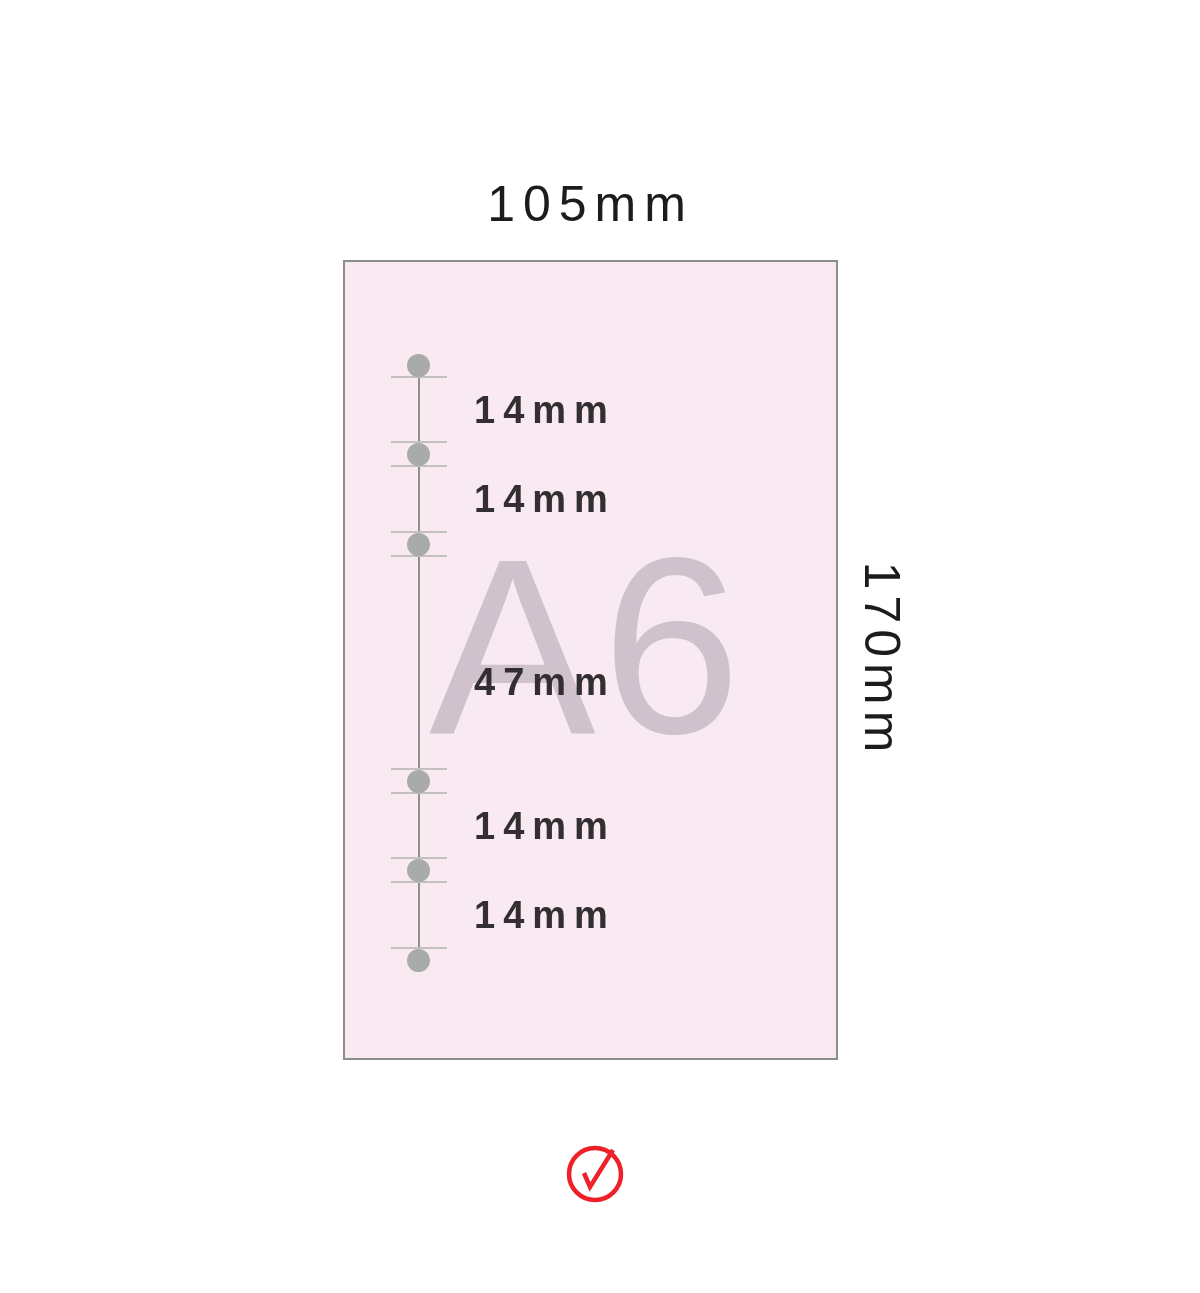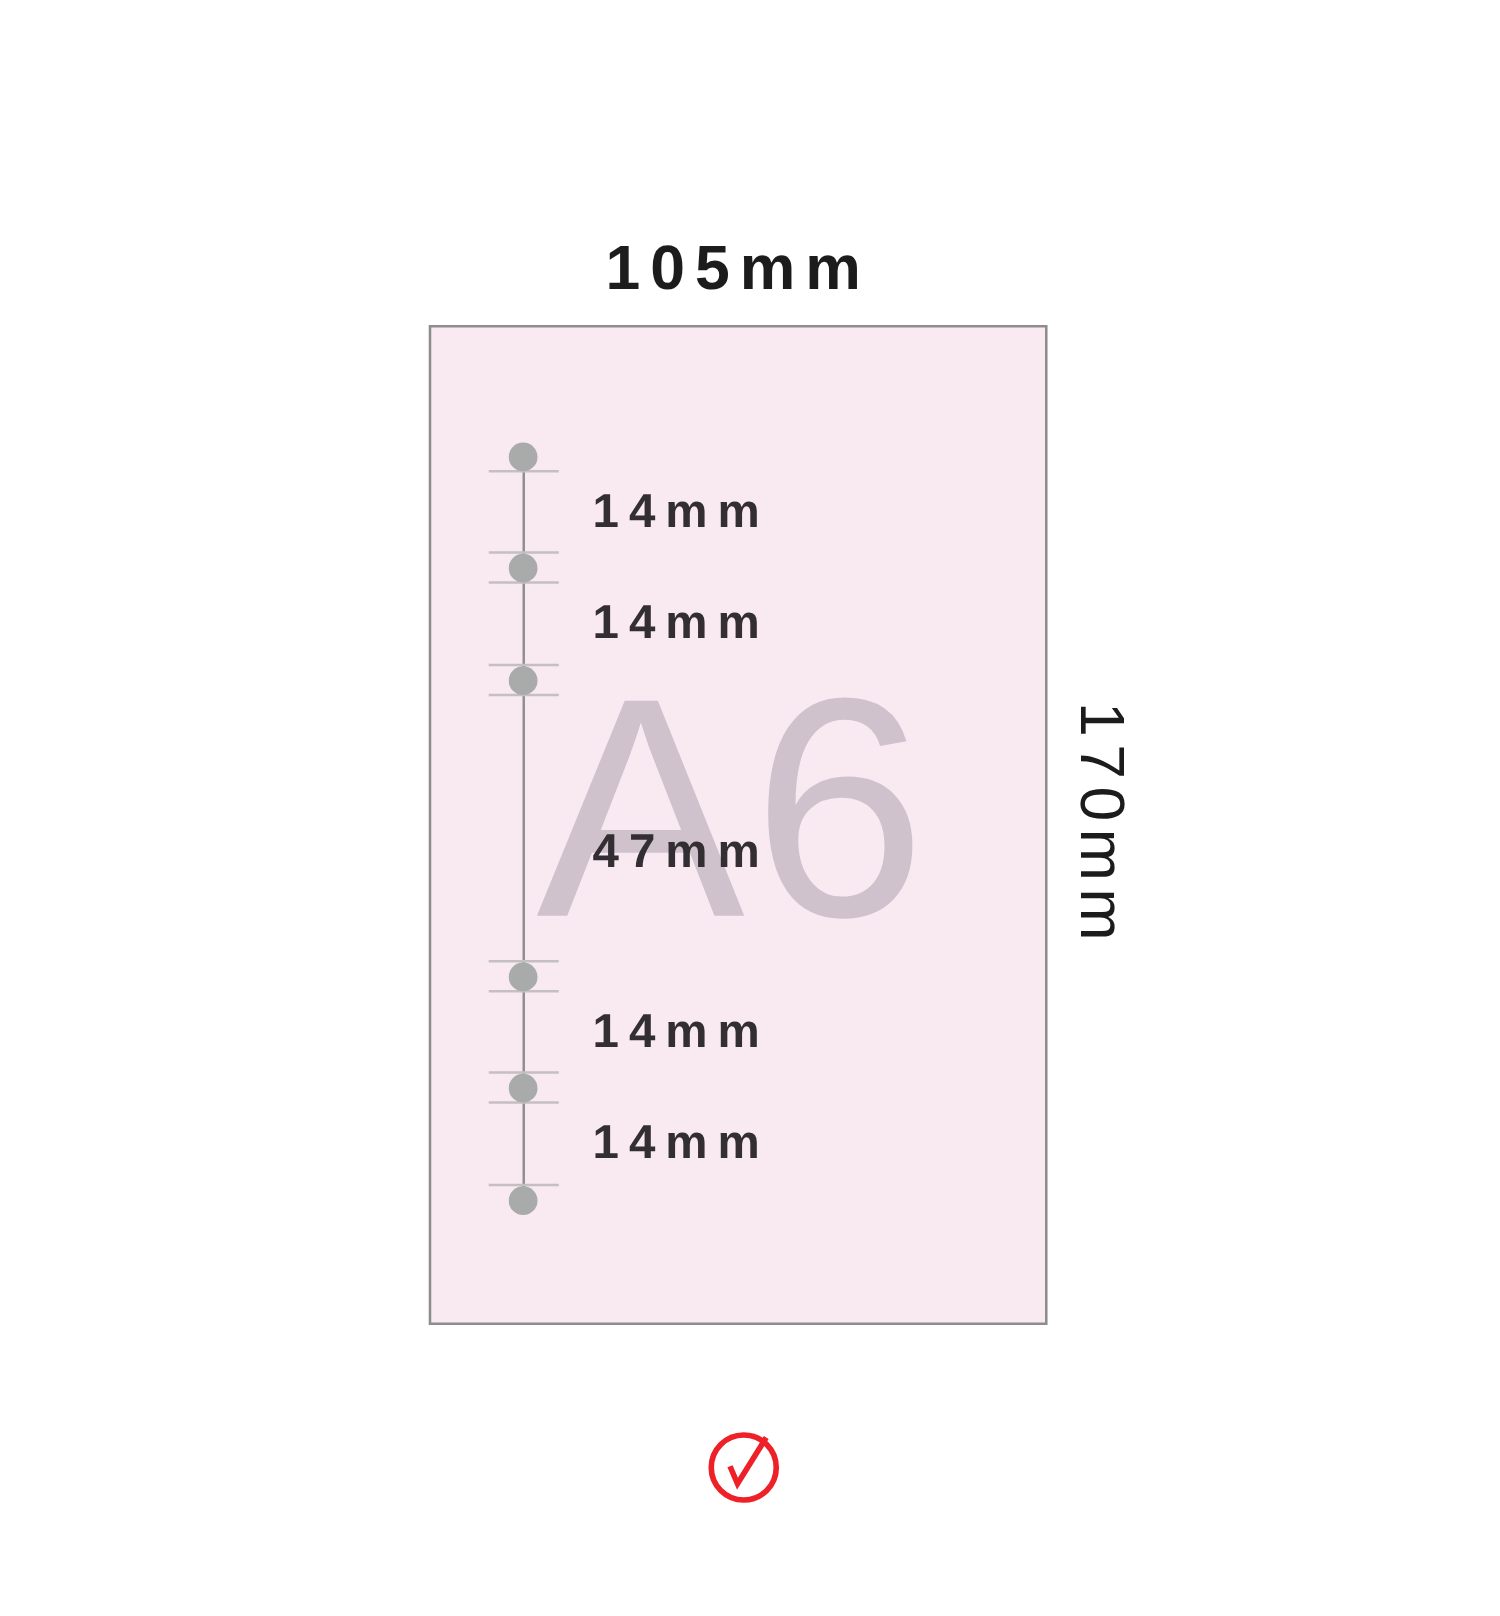--- a/index.html
+++ b/index.html
@@ -12,25 +12,25 @@
     position: relative;
     width: 1200px;
     height: 1293px;
     background: #ffffff;
     overflow: hidden;
   }
   
   .dim-top {
     position: absolute;
     left: 343px;
-    top: 189px;
+    top: 179px;
     width: 495px;
     line-height: 50px;
     font-size: 50px;
-    font-weight: 700;
+    font-weight: 400;
     letter-spacing: 8px;
     color: #1c1c1c;
     text-align: center;
     white-space: nowrap;
   }
   
   .dim-right {
     position: absolute;
     left: 882px;
     top: 660px;

